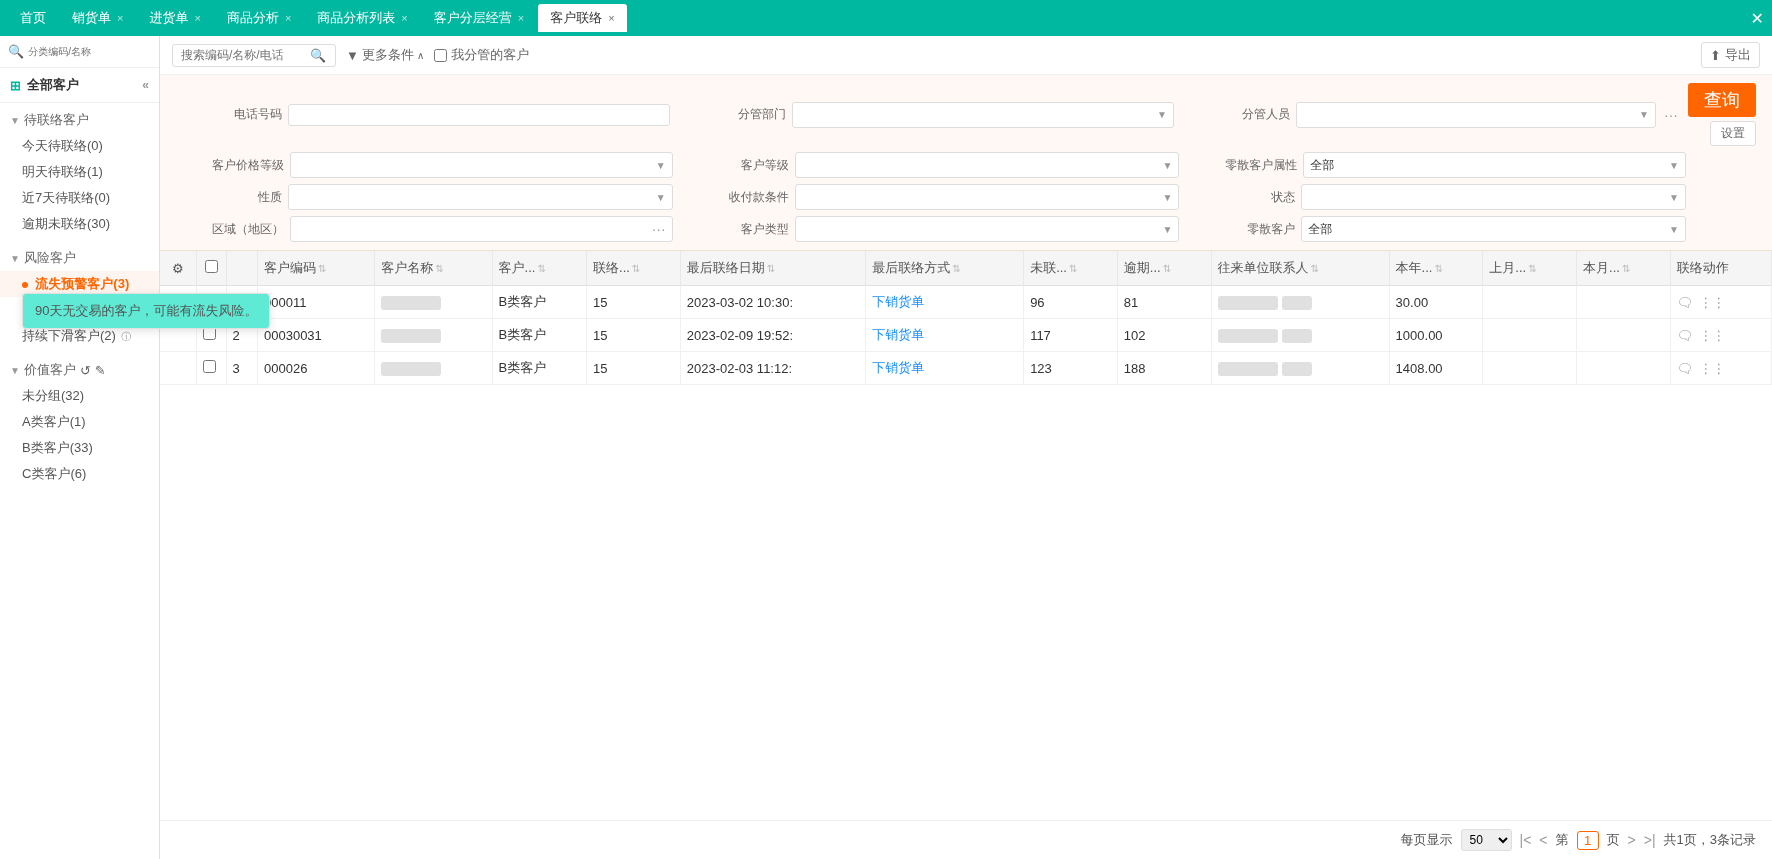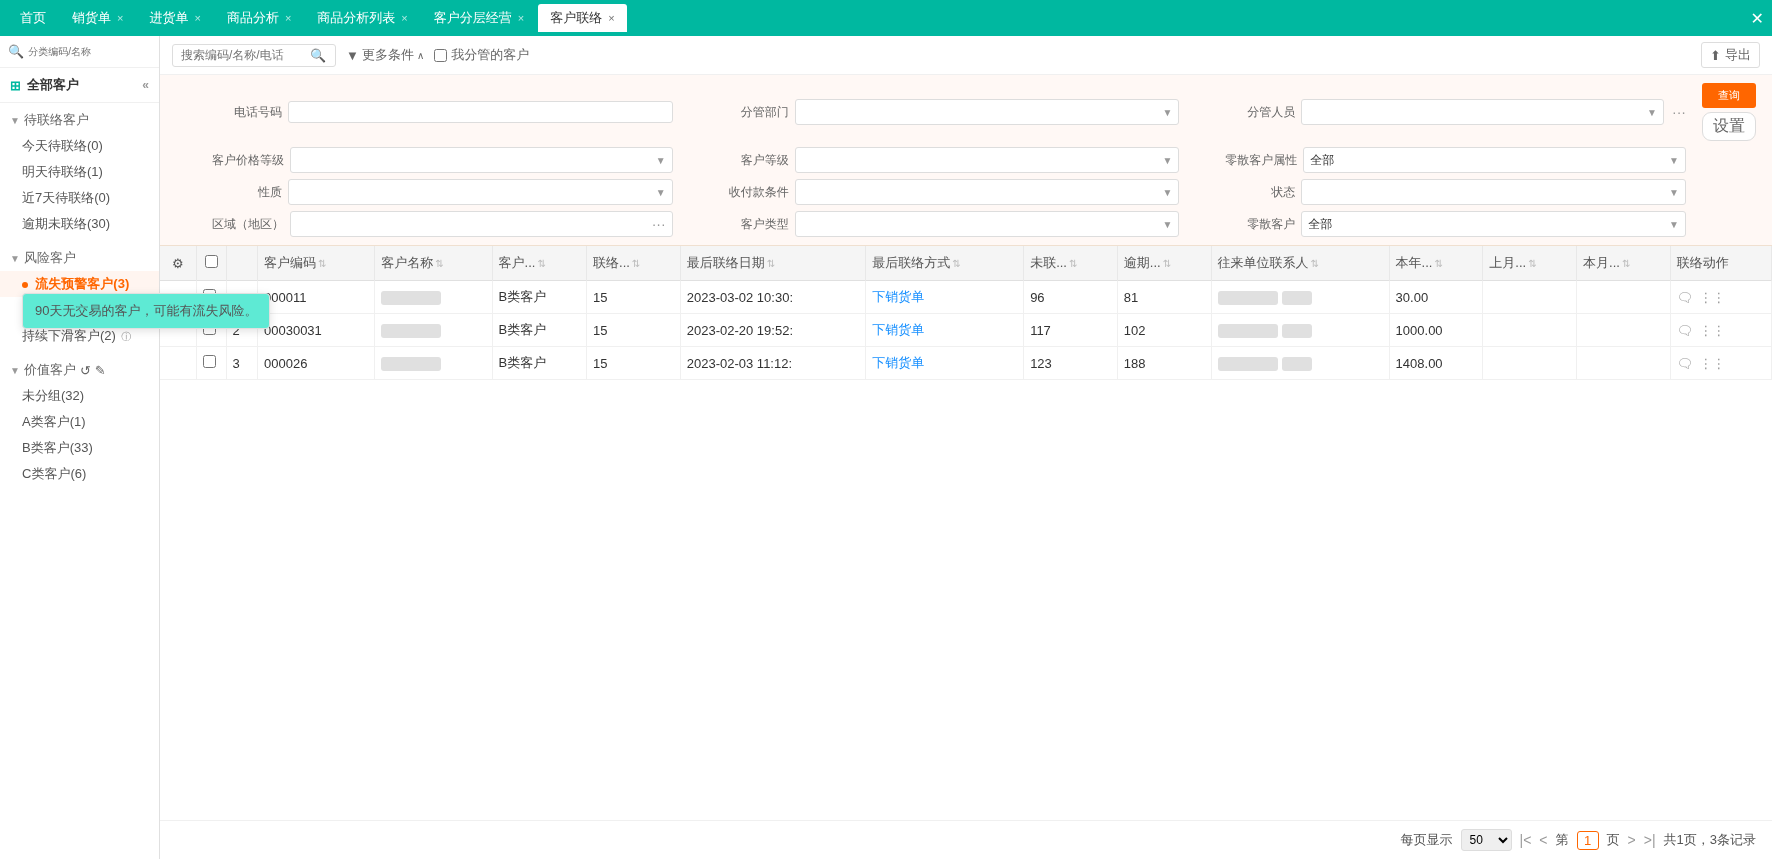--- a/index.html
+++ b/index.html
@@ -233,30 +233,30 @@
       justify-content: center;
       min-width: 60px;
     }
     .btn-query {
       background: #ff6600;
       color: #fff;
       border: none;
       border-radius: 3px;
       padding: 5px 16px;
       cursor: pointer;
-      font-size: 11px;
+      font-size: 18px;
     }
     .btn-settings {
       background: #fff;
       color: #666;
       border: 1px solid #ddd;
-      border-radius: 9px;
+      border-radius: 3px;
       padding: 3px 10px;
       cursor: pointer;
-      font-size: 16px;
+      font-size: 12px;
     }
     .ellipsis-btn {
       color: #999; cursor: pointer; font-size: 14px; margin-left: 2px;
     }
 
     
     .table-wrap {
       flex: 1;
       overflow: auto;
     }
@@ -646,21 +646,21 @@
               </td>
   </tr>
             <tr>
     <td></td>
     <td><input type="checkbox" style=""></td>
     <td>2</td>
     <td>00030031</td>
     <td><span class="td-blurred"></span></td>
     <td>B类客户</td>
     <td>15</td>
-    <td>2023-02-20 19:52:</td>
+    <td>2023-02-09 19:52:</td>
     <td><span class="td-link">下销货单</span></td>
     <td>117</td>
     <td>102</td>
     <td><span class="td-blurred"></span><span class="td-blurred-sm" style="margin-left:4px;"></span></td>
     <td>1000.00</td>
     <td></td>
     <td></td>
     <td>
                 <div class="action-icons">
                   <span>🗨</span>

